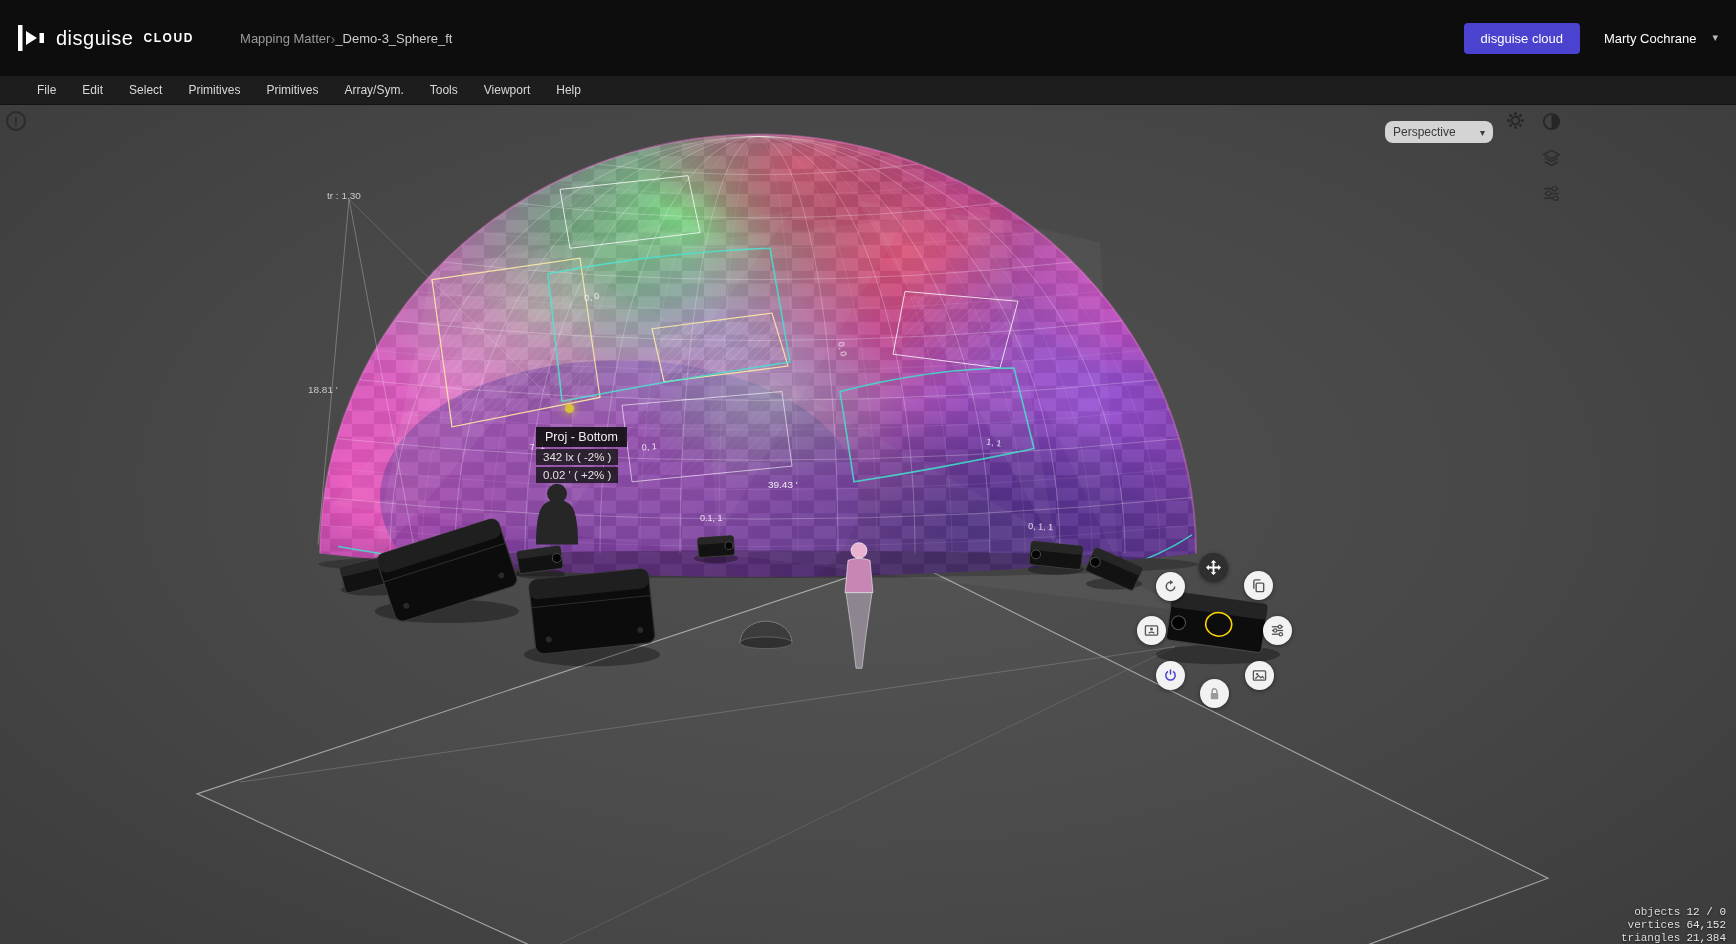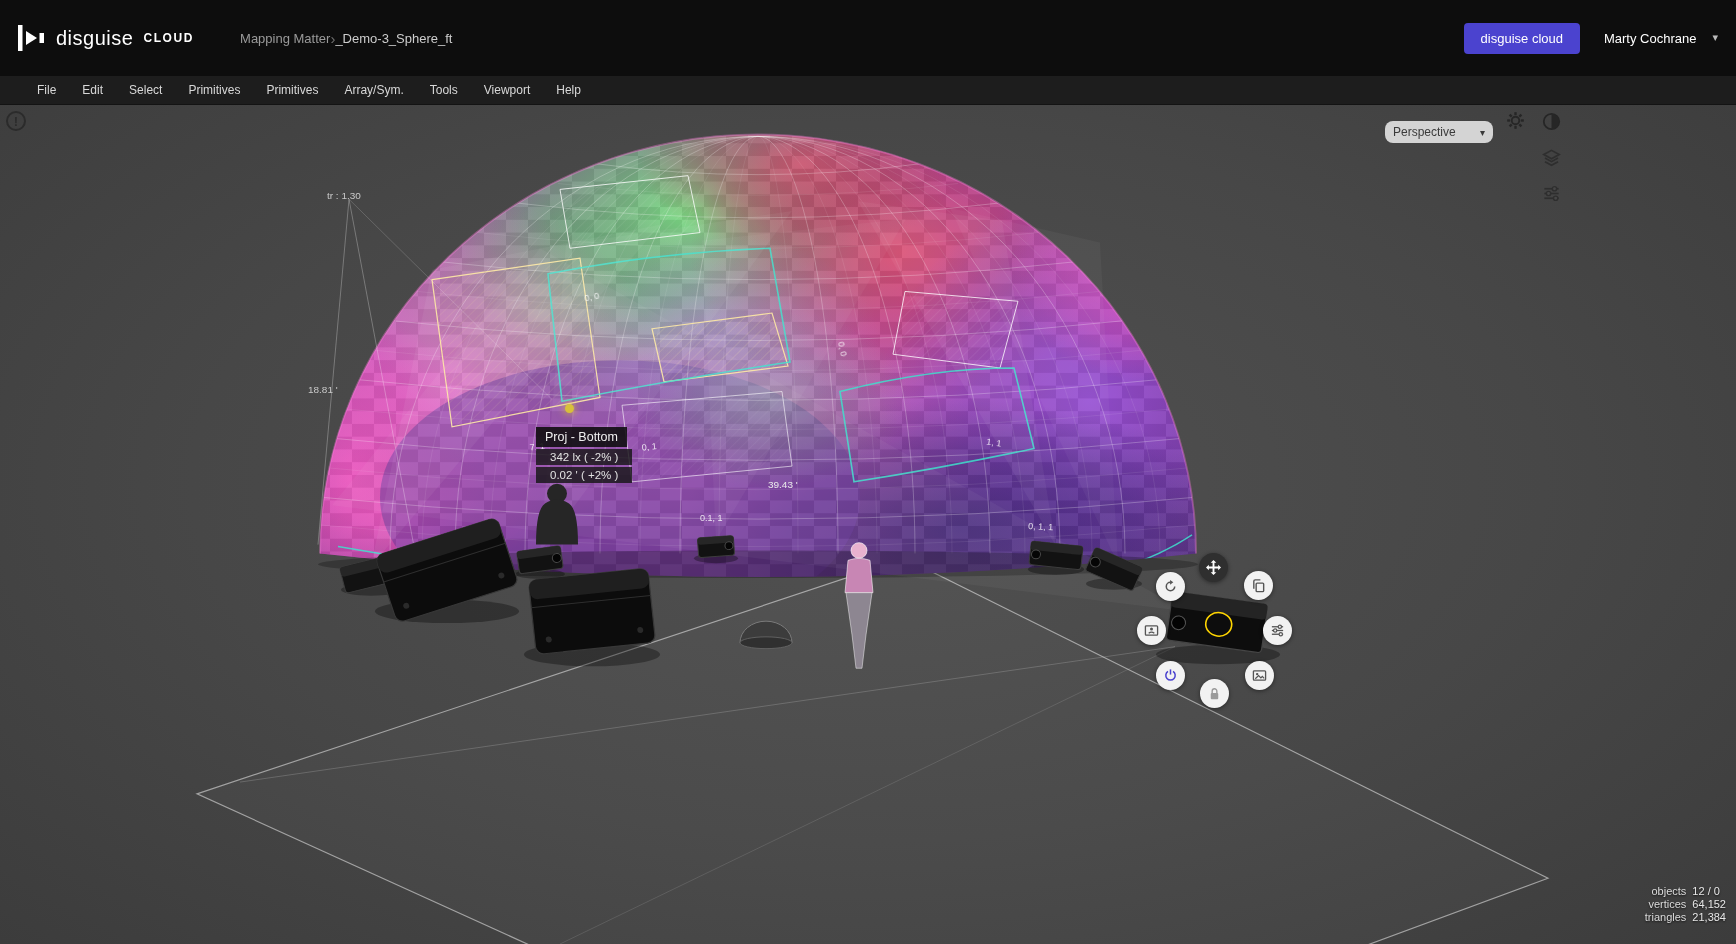--- a/index.html
+++ b/index.html
@@ -50,37 +50,37 @@
              align-items:center; justify-content:center; cursor:pointer; }
   .vp-gear { left:1504px; top:4px; }
   .vp-contrast { left:1540px; top:5px; }
   .vp-layers { left:1540px; top:41px; }
   .vp-adjust { left:1540px; top:77px; }
 
   
   .probe-tooltip { position:absolute; left:536px; top:322px; }
   .probe-title { background:rgba(12,12,12,.88); color:#f0f0f0; padding:3px 9px;
                  display:table; font-size:12.5px; }
-  .probe-row { background:rgba(22,22,22,.82); color:#e2e2e2; padding:2px 14px;
+  .probe-row { background:rgba(22,22,22,.82); color:#e2e2e2; padding:2px 7px;
                margin-top:2px; font-size:11.5px; display:table; }
   .probe-dot { position:absolute; left:565px; top:299px; width:9px; height:9px;
                border-radius:50%; background:#d8c03a;
                box-shadow:0 0 7px 2px rgba(216,192,58,.55); }
 
   
   .rbtn { position:absolute; width:29px; height:29px; border-radius:50%;
           background:#f2f2f2; box-shadow:0 1px 4px rgba(0,0,0,.45);
           display:flex; align-items:center; justify-content:center; cursor:pointer; }
   .rbtn svg { width:15px; height:15px; }
   .rbtn.dark { background:#2f2f2f; }
 
   
-  .stats { position:absolute; right:10px; bottom:21px; display:grid;
+  .stats { position:absolute; right:10px; bottom:0; display:grid;
            grid-template-columns:auto auto; column-gap:6px; row-gap:1px;
-           font-size:11px; color:#e8e8e8; text-shadow:0 1px 2px rgba(0,0,0,.7); }
+           font-size:11px; color:#e8e8e8; text-shadow:0 1px 2px rgba(0,0,0,.7);font-family:Liberation Mono, monospace; }
   .stats .lbl { text-align:right; color:#dcdcdc; }
   .stats .val { text-align:left; }
 </style>
 </head>
 <body>
 
 <div class="app">
 
   <header class="topbar">
     <span class="logo-mark">

